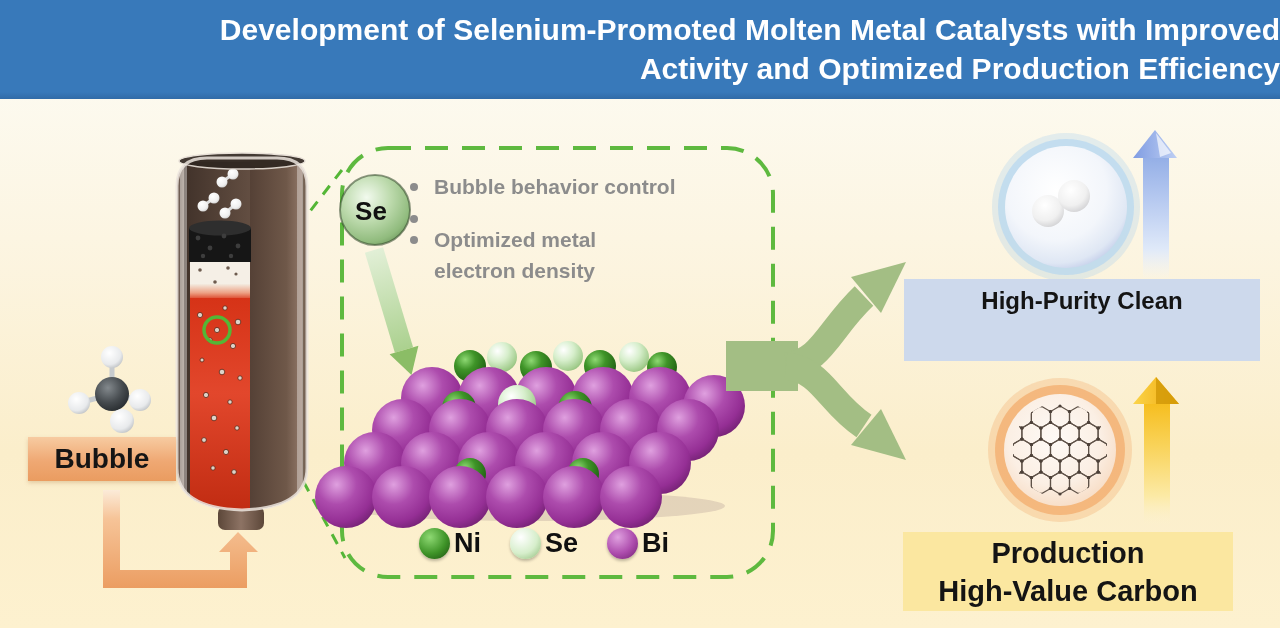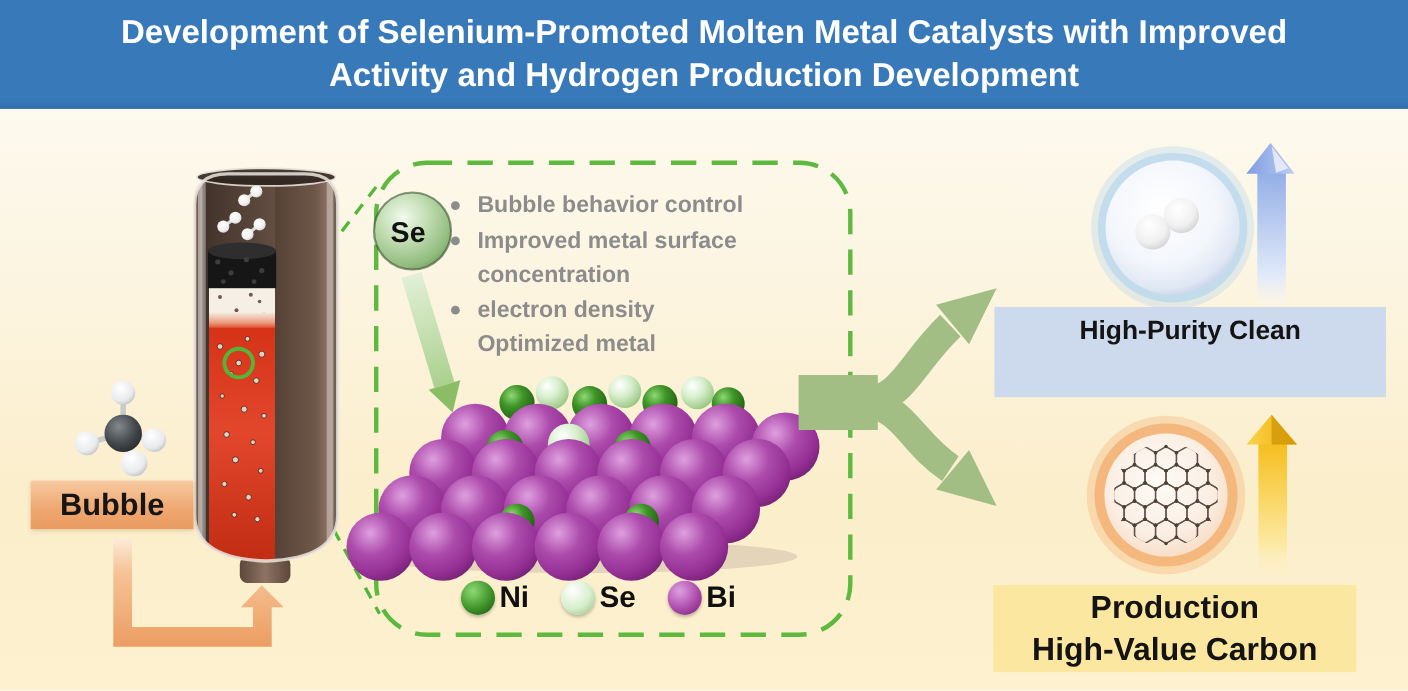--- a/index.html
+++ b/index.html
@@ -5,21 +5,21 @@
   html,body{margin:0;padding:0;background:#ffffff;}
   .stage{
     position:relative;width:1280px;height:628px;overflow:hidden;
     background:linear-gradient(180deg,#fdfdf7 0%,#fcf5e2 38%,#fbeecb 72%,#fdf1cf 100%);
     font-family:"Liberation Sans","DejaVu Sans",sans-serif;
   }
   svg.scene{position:absolute;left:0;top:0;width:1280px;height:628px;}
   .header{
     position:absolute;left:0;top:0;width:1280px;height:99px;box-sizing:border-box;
     background:linear-gradient(180deg,#3879ba 0%,#3879ba 93%,#316ba7 100%);
-    color:#ffffff;text-align:center;font-weight:bold;font-size:30px;line-height:39px;padding-top:10px;
+    color:#ffffff;text-align:right;font-weight:bold;font-size:30px;line-height:39px;padding-top:10px;
     z-index:3;
   }
   .methane-box{
     position:absolute;left:28px;top:437px;width:148px;height:44px;
     background:linear-gradient(180deg,#f7cba1 0%,#efa873 55%,#ea9c60 100%);
     color:#151515;font-weight:bold;font-size:28px;line-height:44px;text-align:center;z-index:2;
     box-shadow:0 2px 4px rgba(160,100,40,.25);
   }
   .bullets{position:absolute;left:410px;top:171px;width:356px;z-index:2;}
   .bullet-item{display:flex;margin:0 0 1px 0;}
@@ -536,45 +536,41 @@
 
     <g>
       <rect x="1144" y="402" width="26" height="122" fill="url(#yellowShaftGrad)"></rect>
       <polygon points="1156,377 1133,404 1179,404" fill="url(#yellowHeadGrad)"></polygon>
       <polygon points="1156,377 1179,404 1156,404" fill="#d29a08" opacity="0.85"></polygon>
     </g>
   </svg>
 
   <div class="header">
     <div>Development of Selenium-Promoted Molten Metal Catalysts with Improved</div>
-    <div>Activity and Hydrogen Production Development</div>
+    <div>Activity and Optimized Production Efficiency</div>
   </div>
 
   <div class="methane-box">Bubble</div>
 
   <div class="bullets">
     <div class="bullet-item">
       <span class="bullet-dot"></span>
       <span class="bullet-text">
         <span class="bullet-line">Bubble behavior control</span>
 
       </span>
     </div>
     <div class="bullet-item">
       <span class="bullet-dot"></span>
-      <span class="bullet-text">
-        <span class="bullet-line">Improved metal surface</span>
-        <span class="bullet-line">concentration</span>
-      </span>
     </div>
     <div class="bullet-item">
       <span class="bullet-dot"></span>
       <span class="bullet-text">
+        <span class="bullet-line">Optimized metal</span>
         <span class="bullet-line">electron density</span>
-        <span class="bullet-line">Optimized metal</span>
       </span>
     </div>
   </div>
 
   <div class="legend">
     <div class="legend-item">
       <span class="legend-sphere ni"></span>
       <span class="legend-label">Ni</span>
     </div>
     <div class="legend-item">

